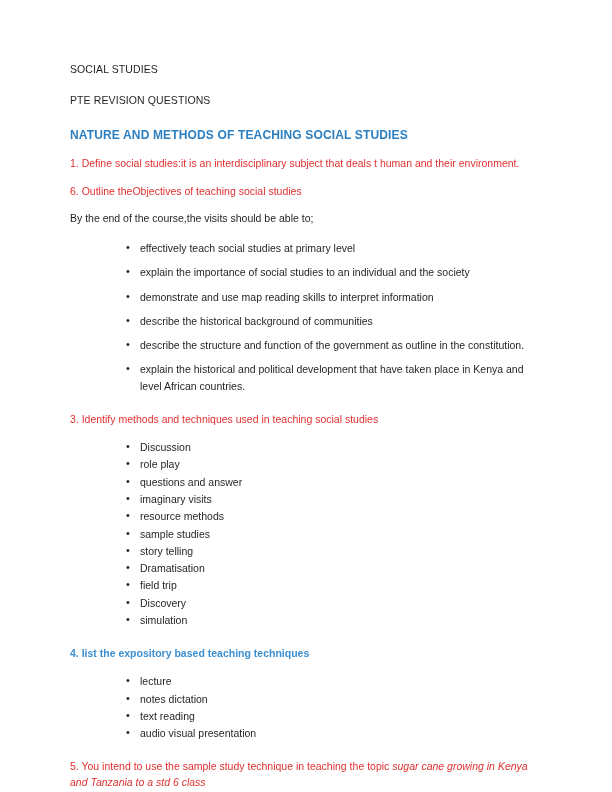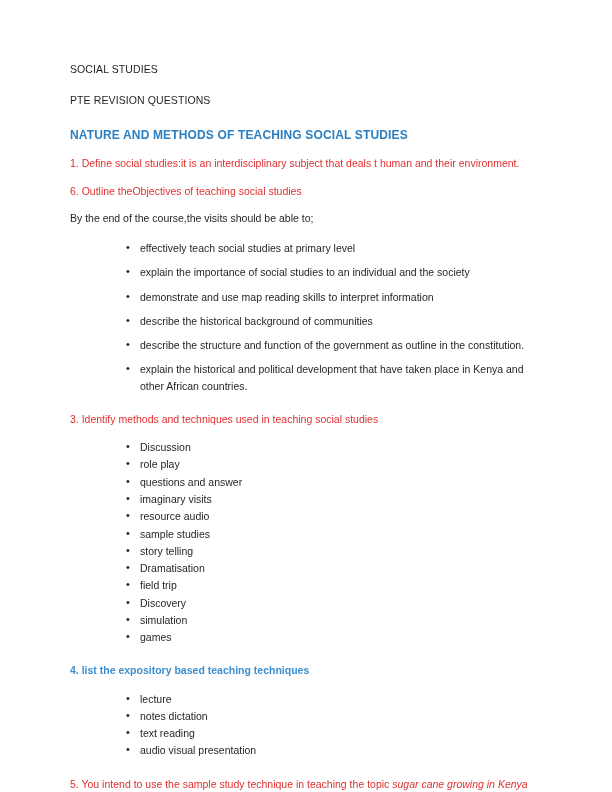--- a/index.html
+++ b/index.html
@@ -106,38 +106,37 @@
   <p class="q-red">6. Outline theObjectives of teaching social studies</p>
 
   <p class="body-text">By the end of the course,the visits should be able to;</p>
 
   <ul class="bullets">
     <li>effectively teach social studies at primary level</li>
     <li>explain the importance of social studies to an individual and the society</li>
     <li>demonstrate and use map reading skills to interpret information</li>
     <li>describe the historical background of communities</li>
     <li>describe the structure and function of the government as outline in the constitution.</li>
-    <li>explain the historical and political development that have taken place in Kenya and other African countries.</li>
+    <li>explain the historical and political development that have taken place in Kenya and level African countries.</li>
   </ul>
 
   <p class="q-red">3. Identify methods and techniques used in teaching social studies</p>
 
   <ul class="bullets tight">
     <li>Discussion</li>
     <li>role play</li>
     <li>questions and answer</li>
     <li>imaginary visits</li>
-    <li>resource audio</li>
+    <li>resource methods</li>
     <li>sample studies</li>
     <li>story telling</li>
     <li>Dramatisation</li>
     <li>field trip</li>
     <li>Discovery</li>
     <li>simulation</li>
-    <li>games</li>
   </ul>
 
   <p class="q-blue">4. list the expository based teaching techniques</p>
 
   <ul class="bullets tight">
     <li>lecture</li>
     <li>notes dictation</li>
     <li>text reading</li>
     <li>audio visual presentation</li>
   </ul>

